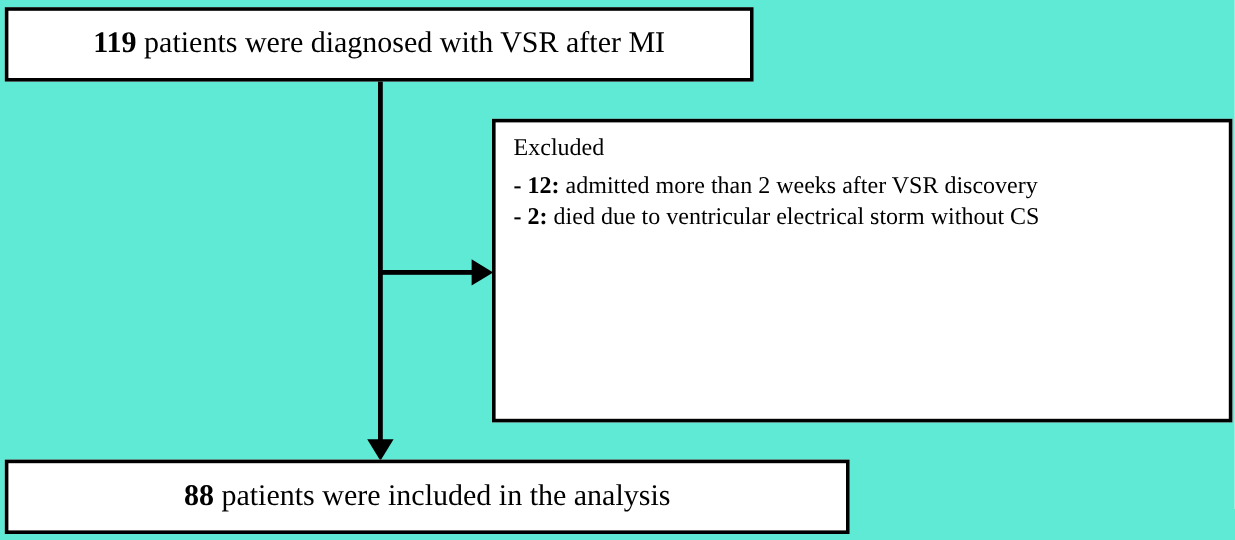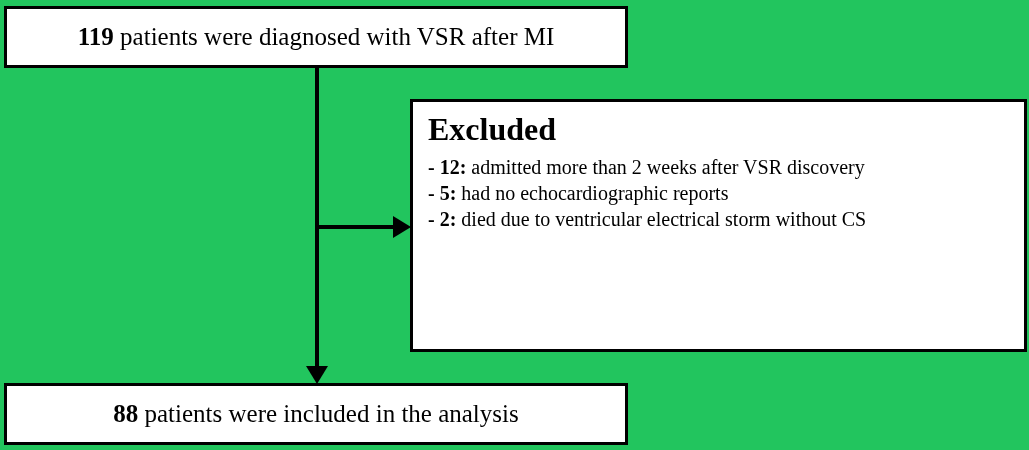--- a/index.html
+++ b/index.html
@@ -4,21 +4,21 @@
 <style>
   html, body {
     margin: 0;
     padding: 0;
     background: #ffffff;
   }
   #canvas {
     position: relative;
     width: 1029px;
     height: 450px;
-    background: #22c55e;
+    background: #5eead4;
     overflow: hidden;
     font-family: "Liberation Serif", "DejaVu Serif", serif;
     color: #000000;
   }
 
   
   .box {
     position: absolute;
     box-sizing: border-box;
     border: 3px solid #000000;
@@ -27,21 +27,21 @@
 
   #top-box {
     left: 4px;
     top: 6px;
     width: 624px;
     height: 62px;
   }
   #bottom-box {
     left: 4px;
     top: 383px;
-    width: 624px;
+    width: 704px;
     height: 62px;
   }
   #excluded-box {
     left: 410px;
     top: 99px;
     width: 617px;
     height: 253px;
   }
 
   .box-text-center {
@@ -60,22 +60,22 @@
   }
 
   
   #excluded-content {
     position: absolute;
     left: 15px;
     top: 11px;
     right: 8px;
   }
   #excluded-heading {
-    font-size: 32px;
-    font-weight: bold;
+    font-size: 20px;
+    font-weight: normal;
     line-height: 1.0;
     margin: 0 0 9px 0;
   }
   .excl-item {
     font-size: 20px;
     line-height: 1.31;
     margin: 0;
     text-indent: 0;
   }
   .excl-item .lead {
@@ -150,23 +150,20 @@
   <div class="arrow-down" id="arrow-to-bottom"></div>
 
   <div class="box" id="excluded-box">
     <div id="excluded-content">
       <div id="excluded-heading">Excluded</div>
 
       <div class="excl-item">
         <span class="lead">- 12:</span><span> admitted more than 2 weeks after VSR discovery</span>
       </div>
 
-      <div class="excl-item">
-        <span class="lead">- 5:</span><span> had no echocardiographic reports</span>
-      </div>
 
 
       <div class="excl-item">
         <span class="lead">- 2:</span><span> died due to ventricular electrical storm without CS</span>
       </div>
 
     </div>
   </div>
 
   <div class="box" id="bottom-box">

